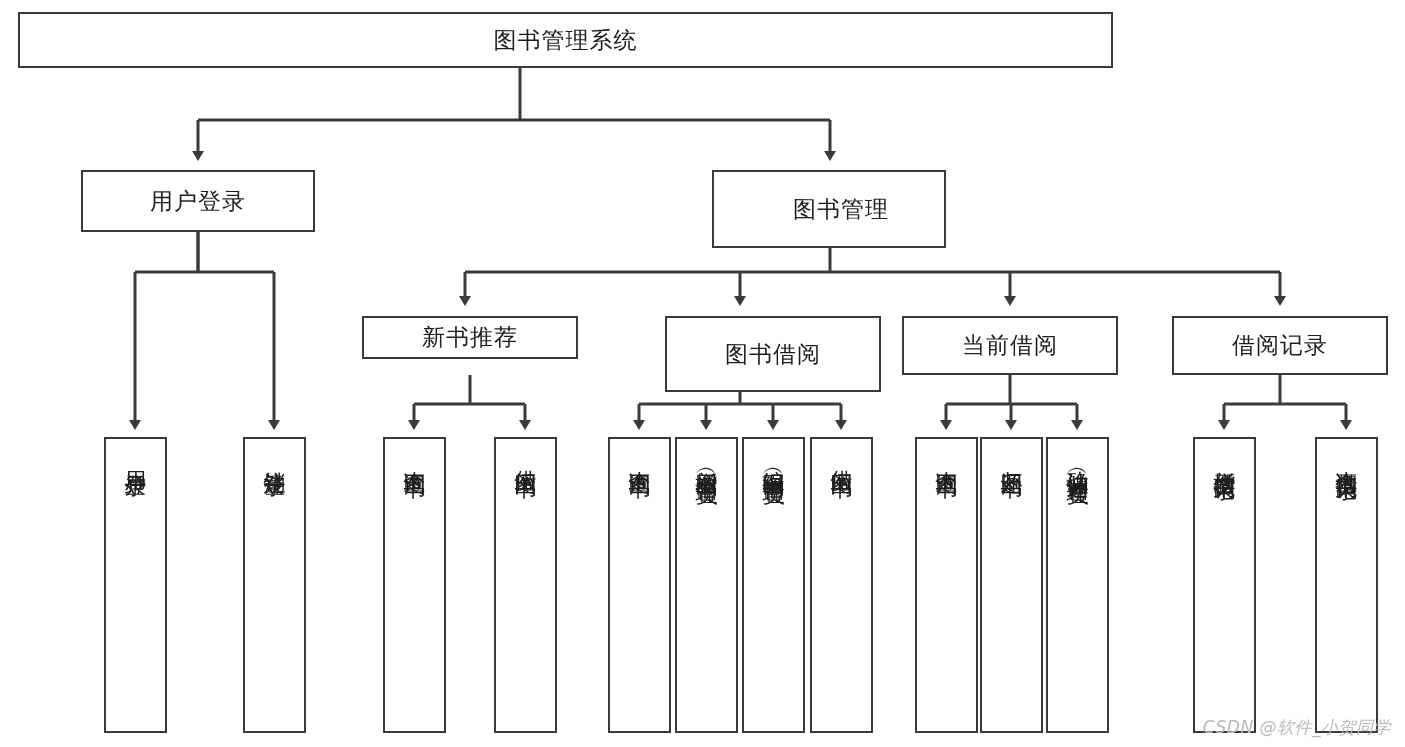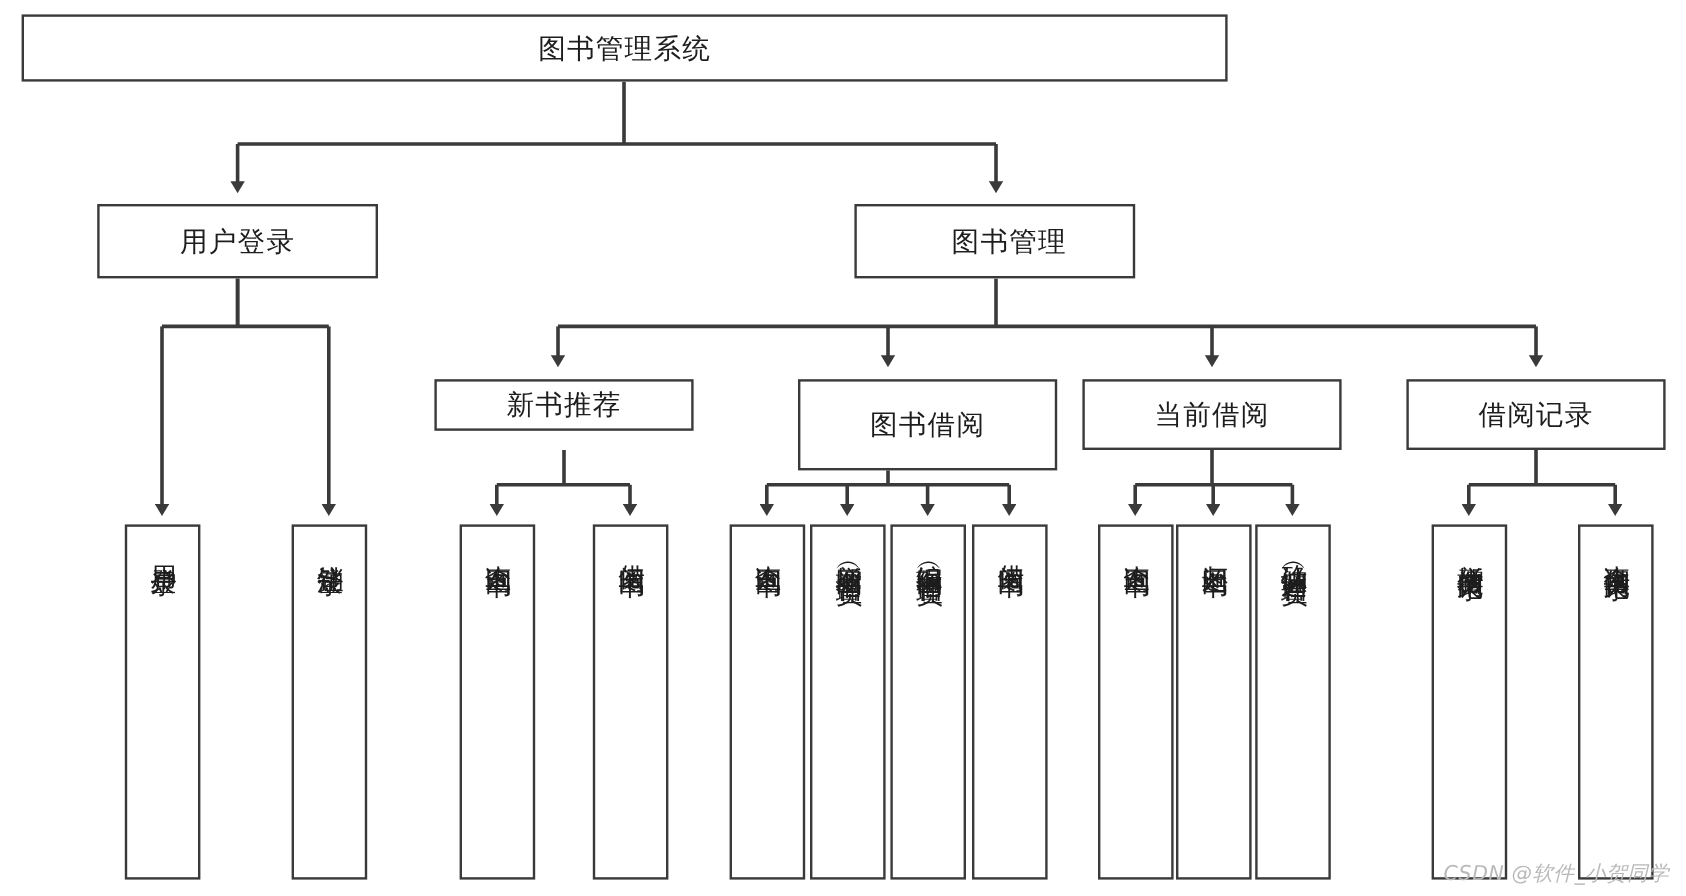--- a/index.html
+++ b/index.html
@@ -113,29 +113,29 @@
       <path d="M1011,404 L1011,421" marker-end="url(#arrow)"></path>
       <path d="M1077,404 L1077,421" marker-end="url(#arrow)"></path>
 
       <path d="M1280,375 L1280,404"></path>
       <path d="M1224,404 L1346,404"></path>
       <path d="M1224,404 L1224,421" marker-end="url(#arrow)"></path>
       <path d="M1346,404 L1346,421" marker-end="url(#arrow)"></path>
     </g>
   </svg>
 
-  <div class="node horiz" style="left:18px; top:12px; width:1005px; height:56px;">
+  <div class="node horiz" style="left:18px; top:12px; width:1095px; height:56px;">
     <span>图书管理系统</span>
   </div>
 
   <div class="node horiz" style="left:81px; top:170px; width:234px; height:62px;">
     <span>用户登录</span>
   </div>
 
-  <div class="node horiz" style="left:712px; top:170px; width:234px; height:62px;padding-left:24px;">
+  <div class="node horiz" style="left:712px; top:170px; width:234px; height:78px;padding-left:24px;">
     <span>图书管理</span>
   </div>
 
   <div class="node horiz" style="left:362px; top:316px; width:216px; height:43px;">
     <span>新书推荐</span>
   </div>
 
   <div class="node horiz" style="left:665px; top:316px; width:216px; height:76px;">
     <span>图书借阅</span>
   </div>

